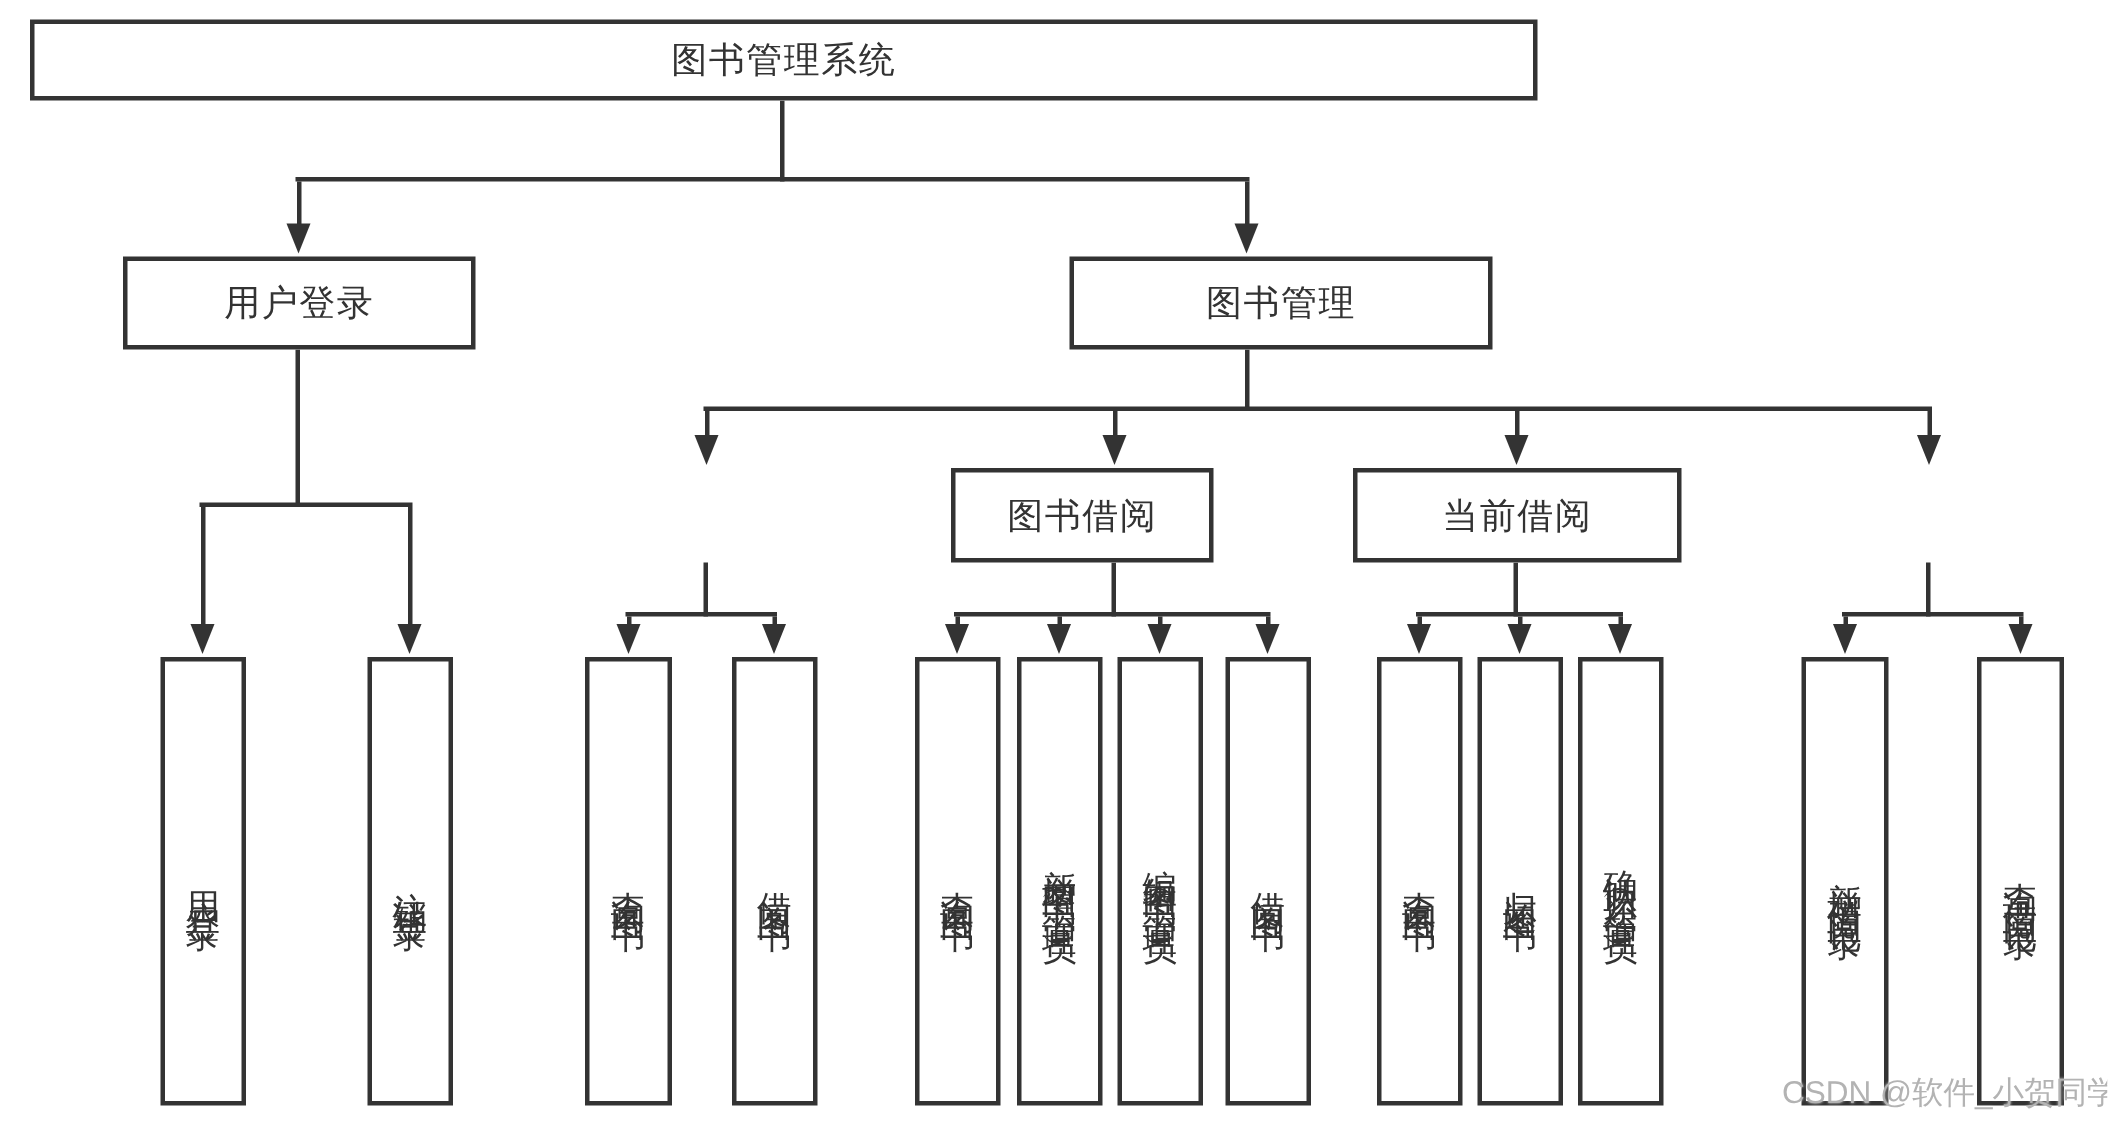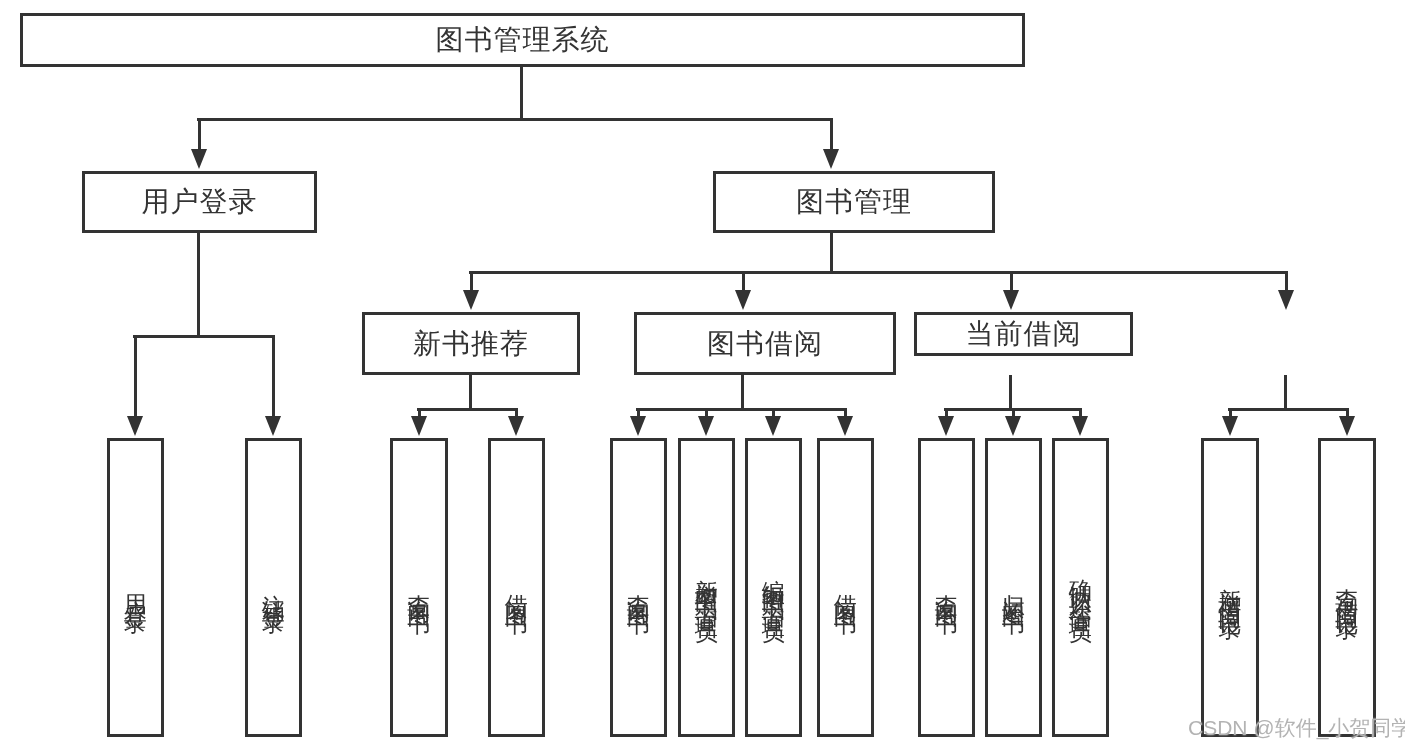--- a/index.html
+++ b/index.html
@@ -14,21 +14,21 @@
     position:absolute;
     background:#ffffff;
     border:3px solid #333333;
     box-sizing:border-box;
     display:flex;
     align-items:center;
     justify-content:center;
     color:#333333;
     z-index:2;
   }
-  .h-node{font-size:28px;letter-spacing:1px;align-items:center;}
+  .h-node{font-size:24px;letter-spacing:1px;align-items:center;}
   .v-node span{
     writing-mode:vertical-rl;
     text-orientation:mixed;
     font-size:23px;
     letter-spacing:6px;
     line-height:1.15;
     white-space:nowrap;
   }
   .line{position:absolute;background:#333333;z-index:1;}
   .arrowhead{
@@ -113,27 +113,24 @@
     <span>图书管理系统</span>
   </div>
 
   <div class="node h-node" style="left:82px;top:171px;width:235px;height:62px;">
     <span>用户登录</span>
   </div>
   <div class="node h-node" style="left:713px;top:171px;width:282px;height:62px;">
     <span>图书管理</span>
   </div>
 
-  <div class="node h-node" style="left:362px;top:312px;width:218px;height:63px;">
-    <span>新书推荐</span>
-  </div>
-  <div class="node h-node" style="left:634px;top:312px;width:262px;height:63px;">
+  <div class="node h-node" style="left:634px;top:312px;width:175px;height:63px;">
     <span>图书借阅</span>
   </div>
-  <div class="node h-node" style="left:902px;top:312px;width:219px;height:44px;margin-left:12px;">
+  <div class="node h-node" style="left:902px;top:312px;width:219px;height:63px;">
     <span>当前借阅</span>
   </div>
 
   <div class="node v-node" style="left:107px;top:438px;width:57px;height:299px;">
     <span>用户登录</span>
   </div>
   <div class="node v-node" style="left:245px;top:438px;width:57px;height:299px;">
     <span>注销登录</span>
   </div>
 

